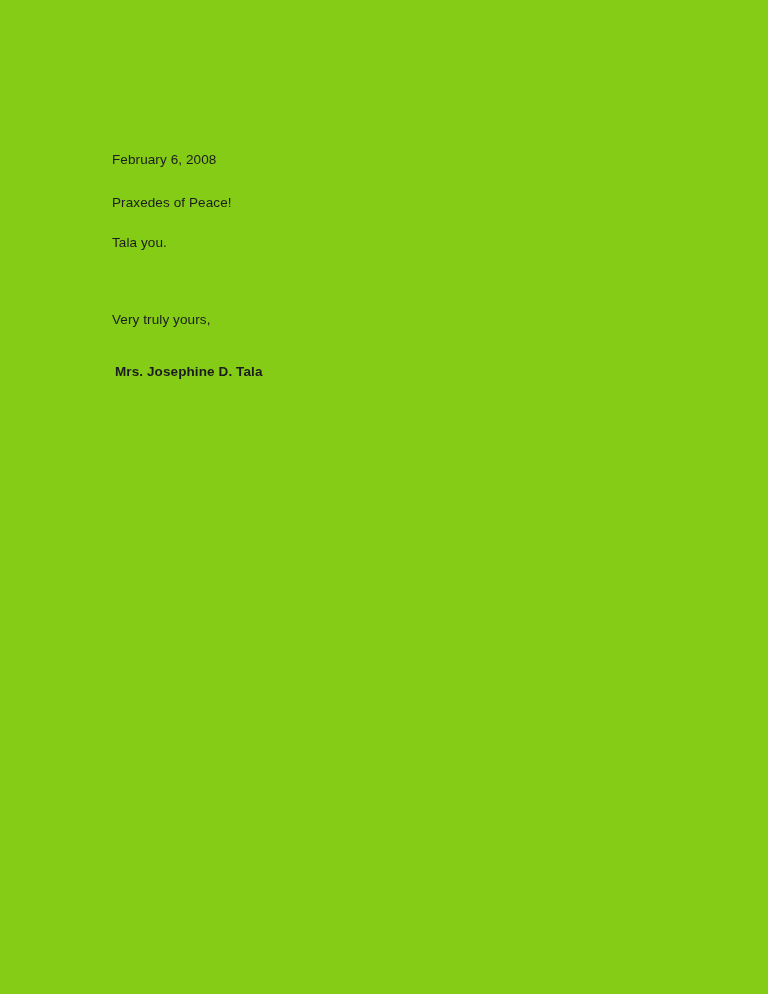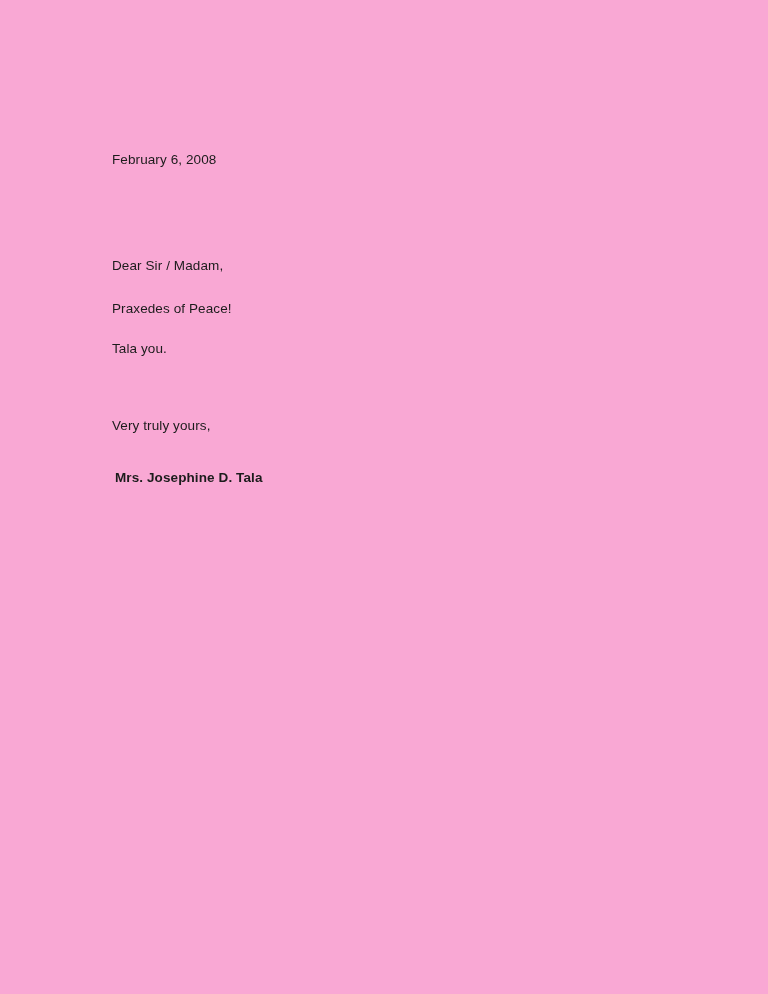--- a/index.html
+++ b/index.html
@@ -11,21 +11,21 @@
     height: 994px;
     background: #ffffff;
     font-family: "Liberation Sans", sans-serif;
     color: #1a1a1a;
     overflow: hidden;
   }
   .page {
     position: relative;
     width: 768px;
     height: 994px;
-    background: #f9a8d4;
+    background: #84cc16;
   }
   .letter {
     position: absolute;
     left: 112px;
     top: 150px;
     width: 545px;
   }
   .line {
     font-size: 13.5px;
     line-height: 20px;
@@ -65,21 +65,20 @@
   }
 </style>
 </head>
 <body>
 
 <div class="page">
   <div class="letter">
 
     <div class="line date-line">February 6, 2008</div>
 
-    <div class="line salutation">Dear Sir / Madam,</div>
 
     <div class="line greeting">Praxedes of Peace!</div>
 
 
 
     <div class="line thanks">Tala you.</div>
 
     <div class="line closing">Very truly yours,</div>
 
     <div class="line signature-name">Mrs. Josephine D. Tala</div>

